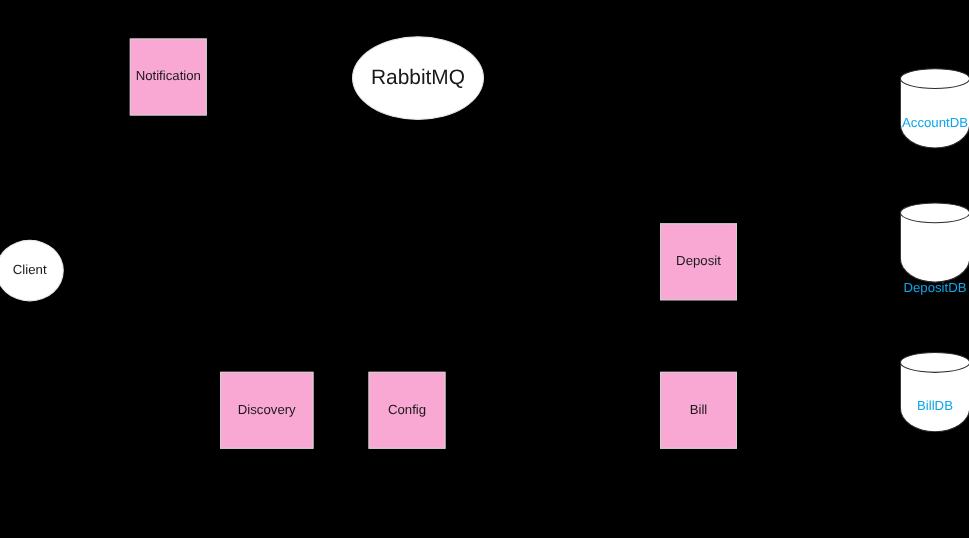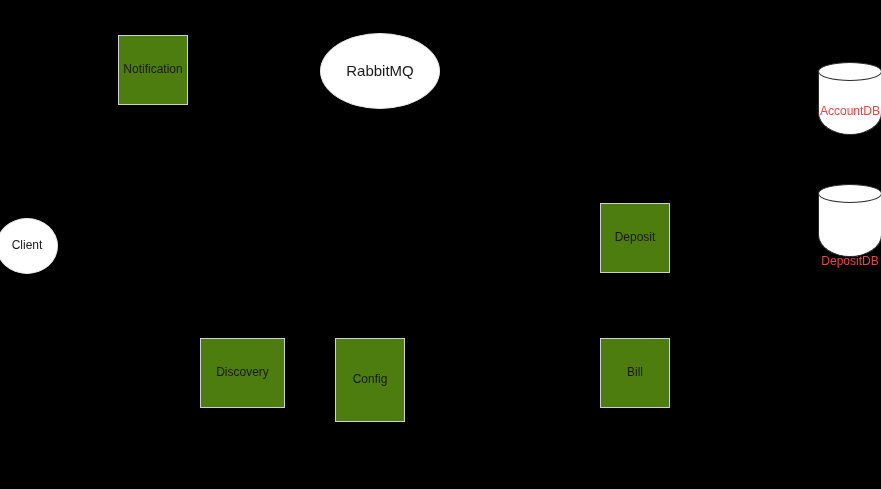--- a/index.html
+++ b/index.html
@@ -23,41 +23,41 @@
     font-size: 12px;
     line-height: 1.1;
     white-space: nowrap;
     text-align: center;
     letter-spacing: 0px;
   }
 
   
   .rect-node {
     position: absolute;
-    background: #4d7c0f;
+    background: #f9a8d4;
     border: 1px solid #d0d0d0;
     box-sizing: border-box;
     display: flex;
     align-items: center;
     justify-content: center;
   }
 
   
   .ellipse-node {
     position: absolute;
     background: #ffffff;
     border: 1px solid #e8e8e8;
     border-radius: 50%;
     box-sizing: border-box;
     display: flex;
     align-items: center;
     justify-content: center;
   }
   .ellipse-node.big .node-label {
-    font-size: 15px;
+    font-size: 19px;
   }
 
   
   .cyl-node {
     position: absolute;
   }
   .cyl-body {
     position: absolute;
     left: 0;
     background: #ffffff;
@@ -75,21 +75,21 @@
     background: #ffffff;
     border: 1px solid #2b2b2b;
     border-radius: 50%;
     box-sizing: border-box;
   }
   .cyl-label {
     position: absolute;
     left: 0;
     width: 100%;
     text-align: center;
-    color: #ef4444;
+    color: #0ea5e9;
     font-size: 12px;
     white-space: nowrap;
   }
 </style>
 </head>
 <body>
 
 <div id="canvas">
 
   <div class="ellipse-node" style="left:-4px; top:218px; width:62px; height:56px;">
@@ -102,21 +102,21 @@
 
   <div class="ellipse-node big" style="left:320px; top:33px; width:120px; height:76px;">
     <span class="node-label">RabbitMQ</span>
   </div>
 
 
   <div class="rect-node" style="left:200px; top:338px; width:85px; height:70px;">
     <span class="node-label">Discovery</span>
   </div>
 
-  <div class="rect-node" style="left:335px; top:338px; width:70px; height:84px;">
+  <div class="rect-node" style="left:335px; top:338px; width:70px; height:70px;">
     <span class="node-label">Config</span>
   </div>
 
 
   <div class="rect-node" style="left:600px; top:338px; width:70px; height:70px;">
     <span class="node-label">Bill</span>
   </div>
 
   <div class="rect-node" style="left:600px; top:203px; width:70px; height:70px;">
     <span class="node-label">Deposit</span>
@@ -127,14 +127,19 @@
     <div class="cyl-top" style="width:64px; height:19px;"></div>
     <div class="cyl-label" style="top:42px;">AccountDB</div>
   </div>
 
   <div class="cyl-node" style="left:818px; top:184px; width:64px; height:73px;">
     <div class="cyl-body" style="top:9px; width:64px; height:64px;"></div>
     <div class="cyl-top" style="width:64px; height:19px;"></div>
     <div class="cyl-label" style="top:42px;margin-top:28px;">DepositDB</div>
   </div>
 
+  <div class="cyl-node" style="left:818px; top:320px; width:64px; height:73px;">
+    <div class="cyl-body" style="top:9px; width:64px; height:64px;"></div>
+    <div class="cyl-top" style="width:64px; height:19px;"></div>
+    <div class="cyl-label" style="top:42px;">BillDB</div>
+  </div>
 
 </div>
 
 </body></html>

